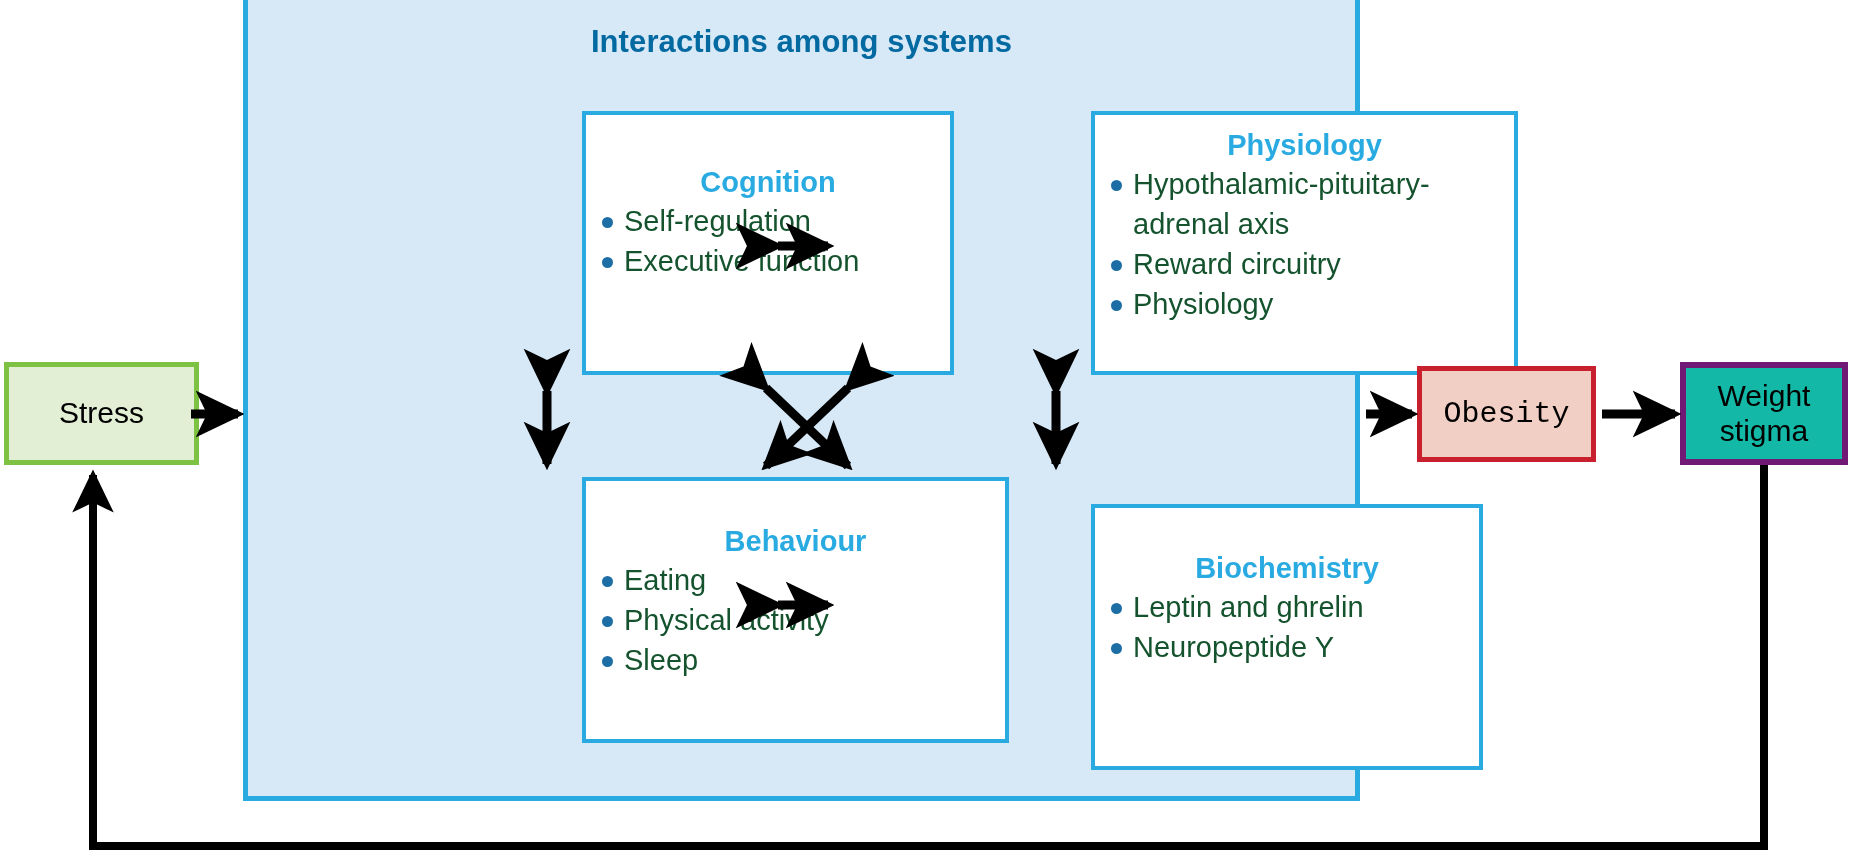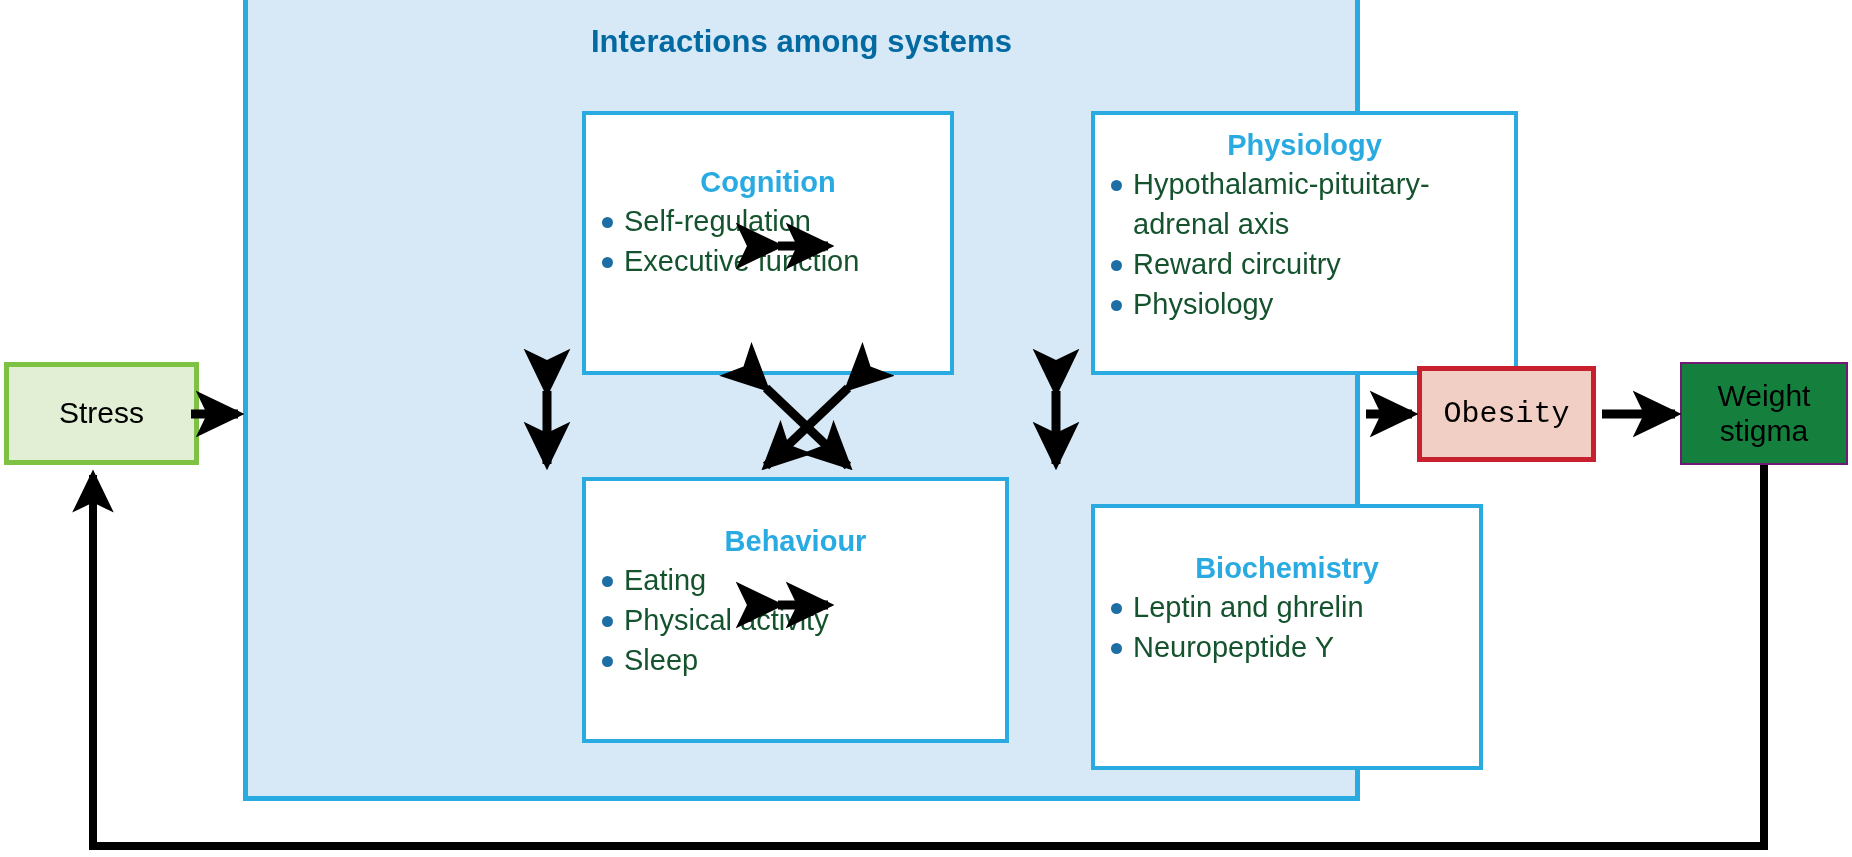--- a/index.html
+++ b/index.html
@@ -98,21 +98,21 @@
   #box-stress {
     left: 4px; top: 362px; width: 195px; height: 103px;
     background: #e2efd4; border: 5px solid #7dc242;
   }
   #box-obesity {
     left: 1417px; top: 366px; width: 179px; height: 96px;
     background: #f2cfc4; border: 5px solid #c8202e; font-family: Liberation Mono, monospace;
   }
   #box-weight-stigma {
     left: 1680px; top: 362px; width: 168px; height: 103px;
-    background: #15803d; border: 2px solid #701a75;
+    background: #14b8a6; border: 6px solid #701a75;
   }
 
   
   #connectors {
     position: absolute;
     left: 0; top: 0;
     width: 1852px; height: 857px;
     pointer-events: none;
   }
 </style>

